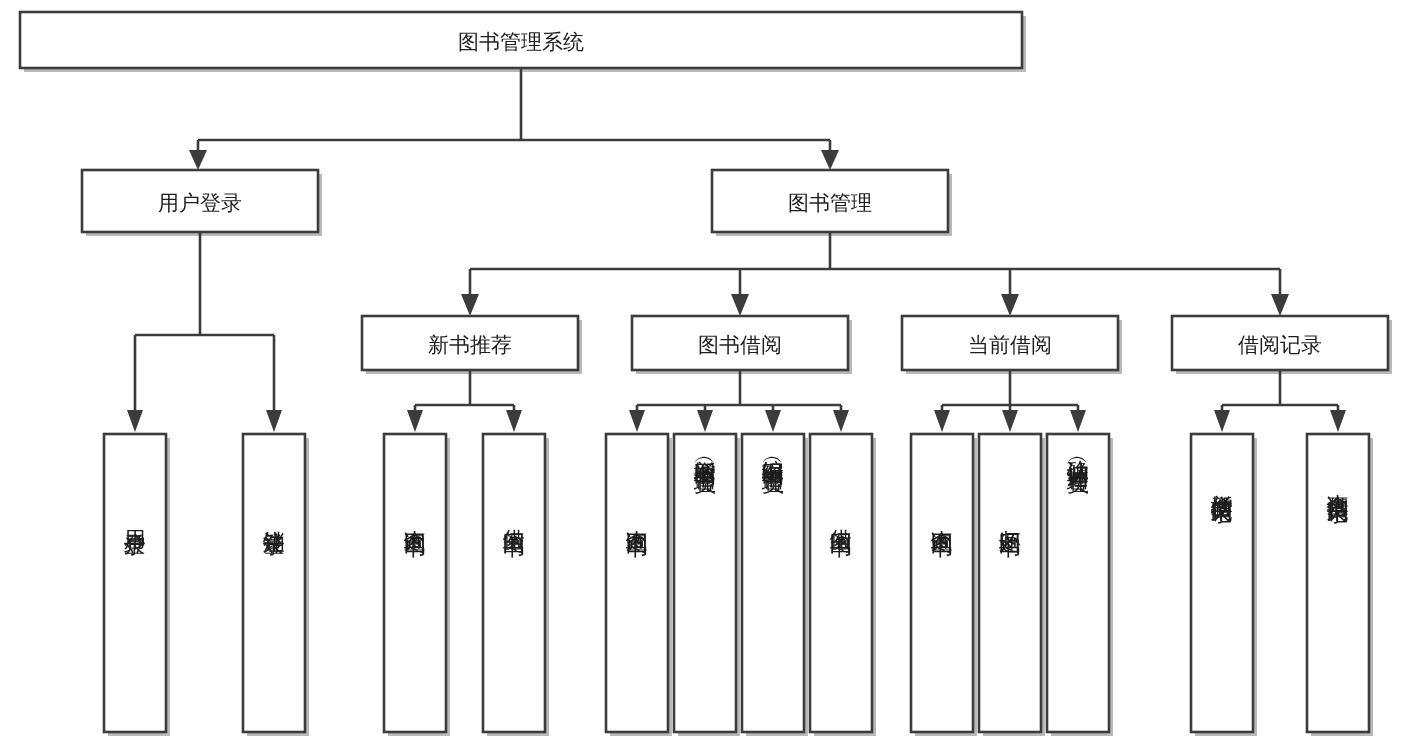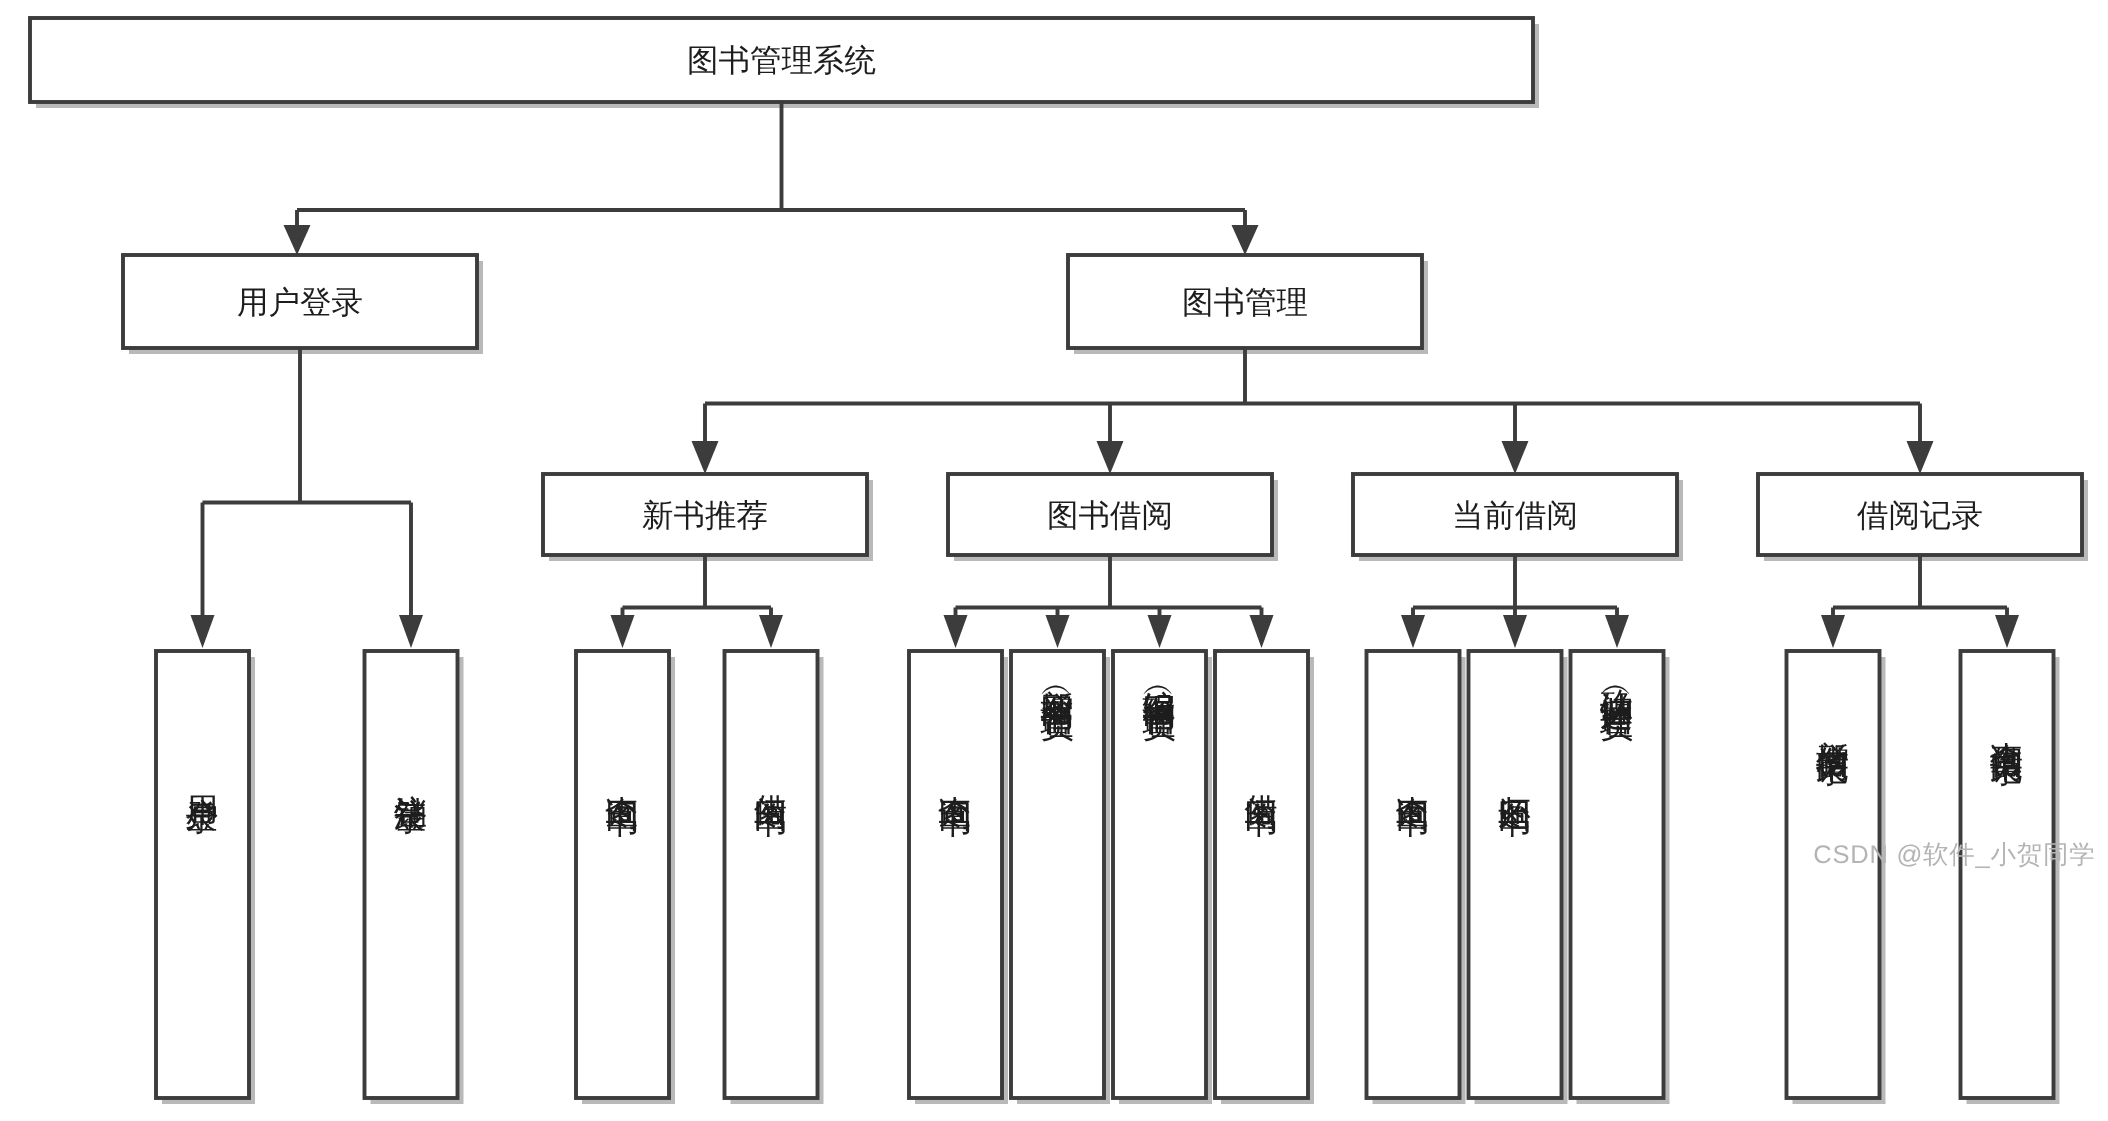--- a/index.html
+++ b/index.html
@@ -307,15 +307,14 @@
     <span class="leaf-label">确认归还（管理员）</span>
   </div>
 
   <div class="leaf-label-wrap" style="left:1191px; top:434px; width:62px; height:298px; padding-top:42px;">
     <span class="leaf-label">新增借阅记录</span>
   </div>
   <div class="leaf-label-wrap" style="left:1307px; top:434px; width:62px; height:298px; padding-top:42px;">
     <span class="leaf-label">查询借阅记录</span>
   </div>
 
-  <div id="watermark">CSDN @软件_小贺同学</div>
 
 </div>
 
 </body></html>

